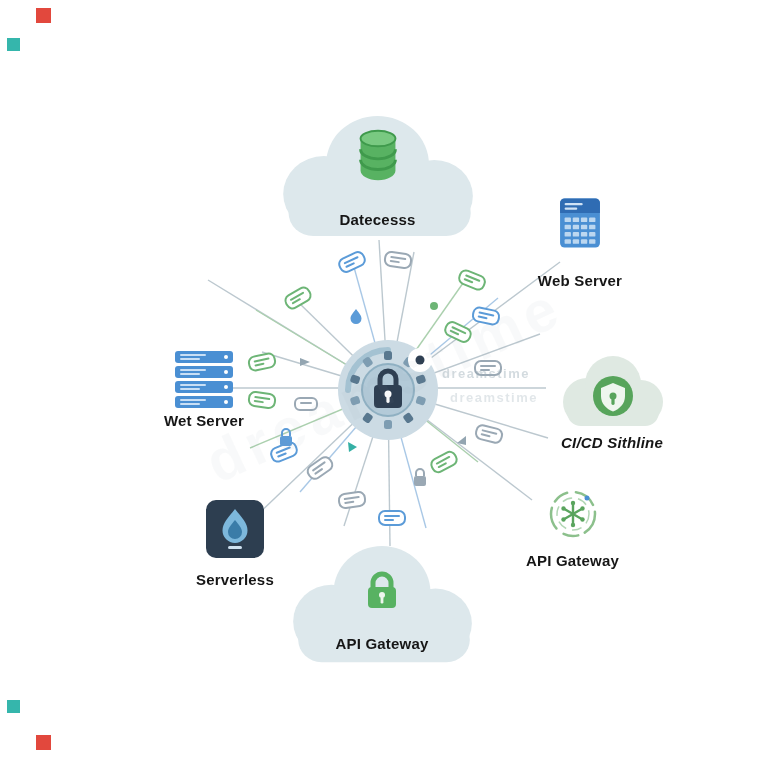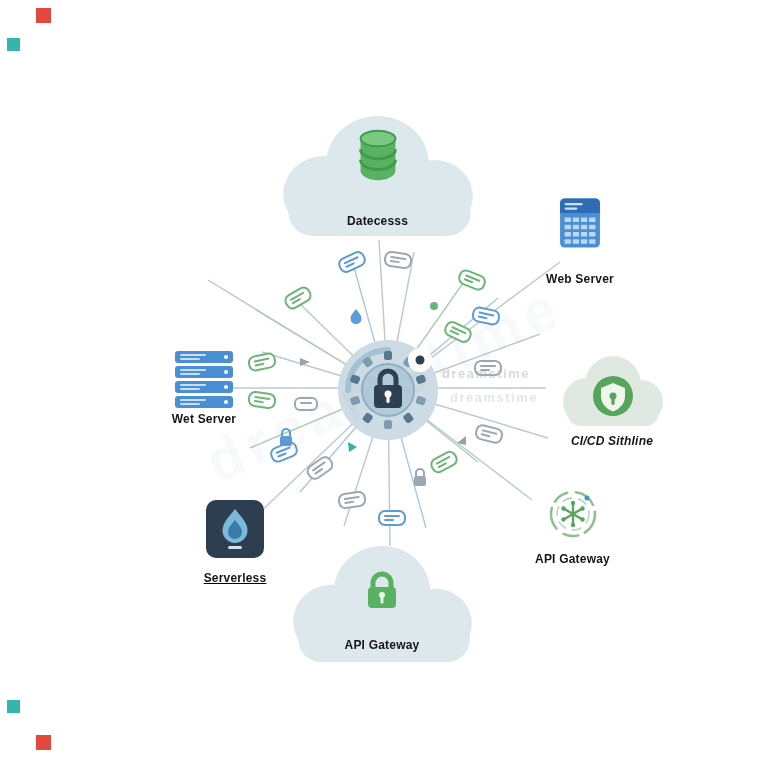--- a/index.html
+++ b/index.html
@@ -1,21 +1,21 @@
 <!DOCTYPE html>
 <html><head>
 <meta charset="utf-8">
 <style>
   html,body{margin:0;padding:0;background:#ffffff;}
   body{width:768px;height:768px;overflow:hidden;font-family:"Liberation Sans",sans-serif;}
   .stage{position:relative;width:768px;height:768px;background:#ffffff;}
   svg{display:block;}
   .lines-layer{position:absolute;left:0;top:0;z-index:1;}
   .node{position:absolute;display:flex;flex-direction:column;align-items:center;z-index:2;}
-  .label{font-size:12px;font-weight:700;color:#161616;white-space:nowrap;letter-spacing:.2px;}
+  .label{font-size:15px;font-weight:700;color:#161616;white-space:nowrap;letter-spacing:.2px;}
   .cloud-node{position:absolute;z-index:2;}
   .cloud-node .cloud-bg{position:absolute;left:0;top:0;width:100%;height:100%;}
   .cloud-node .cloud-icon{position:absolute;left:50%;transform:translateX(-50%);}
   .cloud-node .label{position:absolute;left:0;width:100%;text-align:center;}
   .hub{position:absolute;left:334px;top:336px;width:108px;height:108px;z-index:3;}
   .corner-sq{position:absolute;z-index:5;}
   .sq-red{width:15px;height:15px;background:#e2483d;}
   .sq-teal{width:13px;height:13px;background:#35b6ac;}
   .wm{position:absolute;z-index:6;pointer-events:none;color:#8a9aa5;font-weight:700;}
   .wm-small{font-size:13px;letter-spacing:1.5px;opacity:.45;color:#9fb0ba;}
@@ -232,21 +232,21 @@
         <rect x="14" y="48" width="92" height="28" rx="14"></rect>
       </g>
       <circle cx="60" cy="46" r="20" fill="#57a45b"></circle>
       <path d="M60 33 l12 5 v8 c0 8 -5.5 13 -12 15.5 c-6.5 -2.5 -12 -7.5 -12 -15.5 v-8 z" fill="#eef6ee"></path>
       <circle cx="60" cy="46" r="3.5" fill="#57a45b"></circle>
       <rect x="58.4" y="48" width="3.2" height="7" rx="1.4" fill="#57a45b"></rect>
     </svg>
     <div class="label">CI/CD Sithline</div>
   </div>
 
-  <div class="node" style="left:170px;top:500px;width:130px;gap:13px;text-decoration:underline;">
+  <div class="node" style="left:170px;top:500px;width:130px;gap:13px;">
     <svg width="58" height="58" viewBox="0 0 58 58">
       <rect width="58" height="58" rx="10" fill="#2d3e50"></rect>
       <path d="M29 9 c7 9 12.5 14 12.5 21.5 a12.5 12.5 0 0 1 -25 0 c0 -7.5 5.5 -12.5 12.5 -21.5 z" fill="#7db8dc"></path>
       <path d="M29 20 c4 5 7 8 7 12 a7 7 0 0 1 -14 0 c0 -4 3 -7 7 -12 z" fill="#3a7ca8"></path>
       <rect x="22" y="46" width="14" height="3" rx="1.5" fill="#cfe2f0"></rect>
     </svg>
     <div class="label">Serverless</div>
   </div>
 
   <div class="node" style="left:510px;top:486px;width:125px;gap:10px;">

